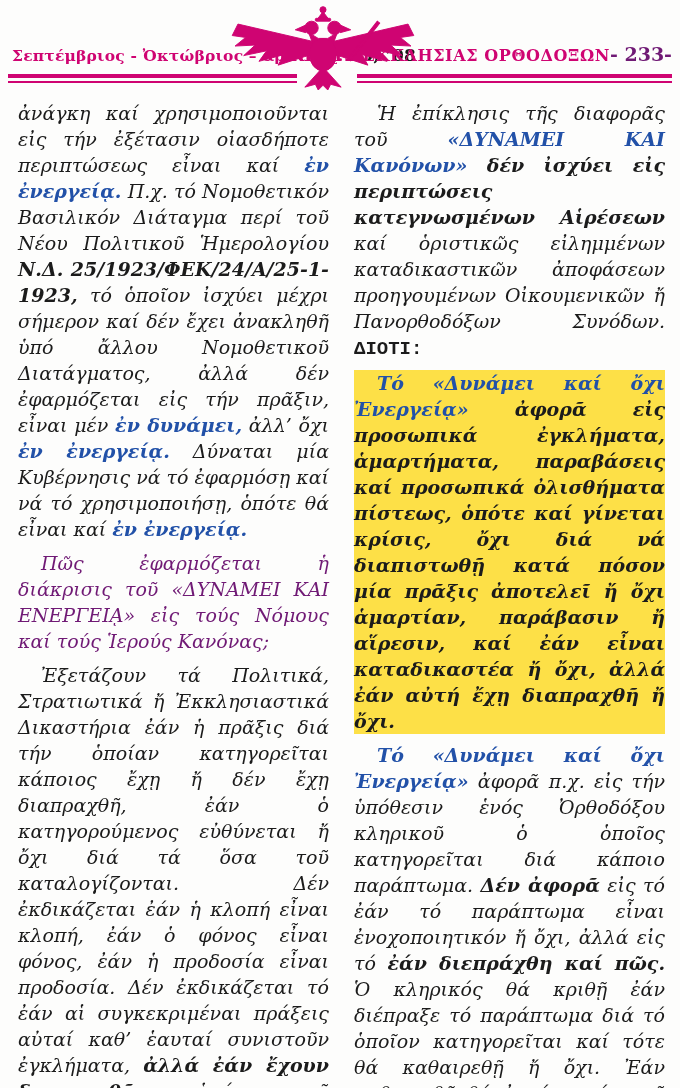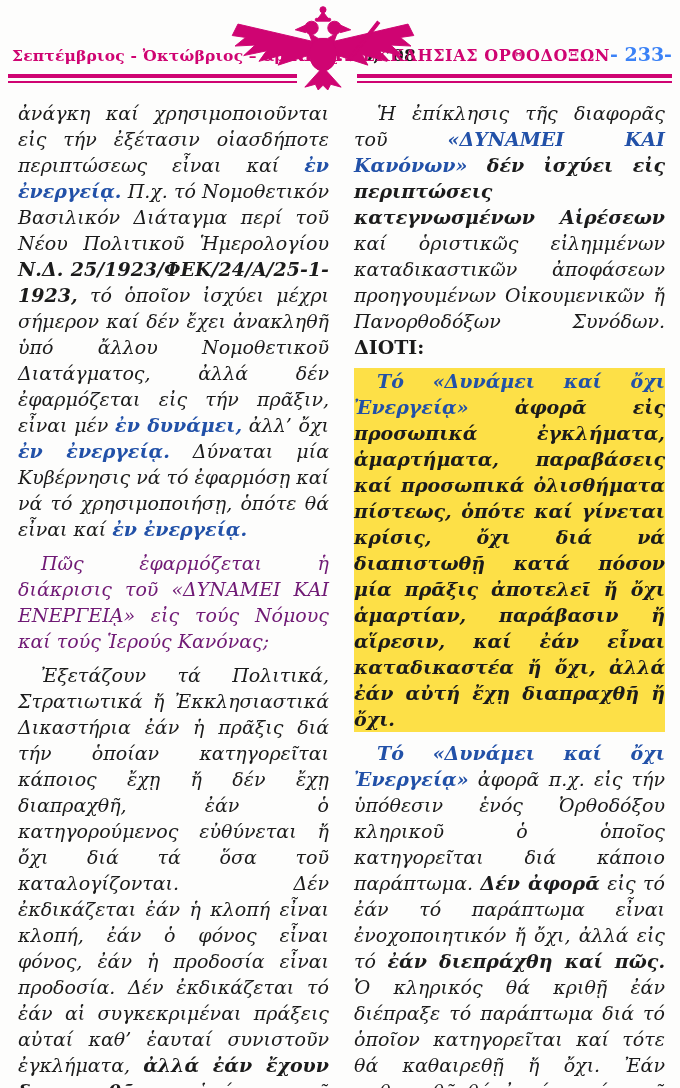--- a/index.html
+++ b/index.html
@@ -16,38 +16,38 @@
     position:absolute;left:12px;top:45px;
     font-size:15.5px;font-weight:bold;color:#cf0472;
     white-space:nowrap;letter-spacing:.2px;
   }
   .hdr-left .blk{color:#1a1a1a;font-size:17px;}
   .hdr-right{
     position:absolute;right:8px;top:43px;
     font-size:16px;font-weight:bold;color:#cf0472;
     white-space:nowrap;letter-spacing:.6px;
   }
-  .hdr-right .blk{color:#3b82f6;font-size:19px;letter-spacing:0;}
+  .hdr-right .blk{color:#701a75;font-size:19px;letter-spacing:0;}
   .rule{position:absolute;left:8px;right:8px;background:#cf0472;}
   .rule.thick{top:74px;height:4px;}
   .rule.thin{top:81px;height:2px;}
   .rule-gap{position:absolute;left:297px;top:71px;width:60px;height:15px;background:#fdfdfc;}
   .emblem{position:absolute;left:230px;top:4px;width:186px;height:86px;}
   
   .col{
     position:absolute;top:92px;width:327px;
     font-size:19px;line-height:26px;color:#1b1b1b;
     text-align:justify;font-style:italic;
   }
   .col-left{left:10px;}
   .col-right{left:346px;}
   p.para{margin:8px;padding:0;}
   p.indent{text-indent:23px;}
   .b{font-weight:bold;font-style:italic;}
-  .up{font-style:normal;}
+  .up{font-style:normal;font-family:Liberation Mono, monospace;}
   .blue{color:#2251a8;font-weight:bold;}
   .heading{color:#701a75;font-weight:normal;}
   .pink{background:#fde047;padding:1px 3px;margin:0 -3px;}
 </style>
 </head>
 <body>
 
 <div class="page">
 
   <div class="hdr-left"><span>Σεπτέμβριος - Ὀκτώβριος – ἀρ. τεύχ.</span><span class="blk"> 35, ’08</span></div>

